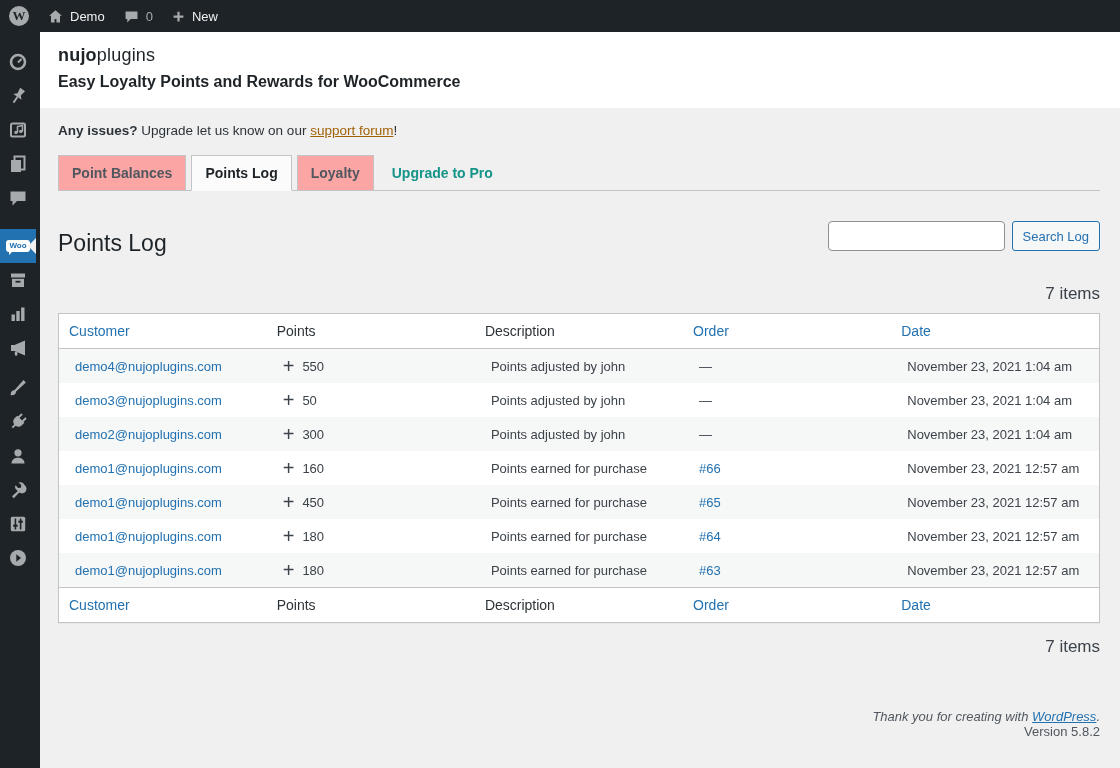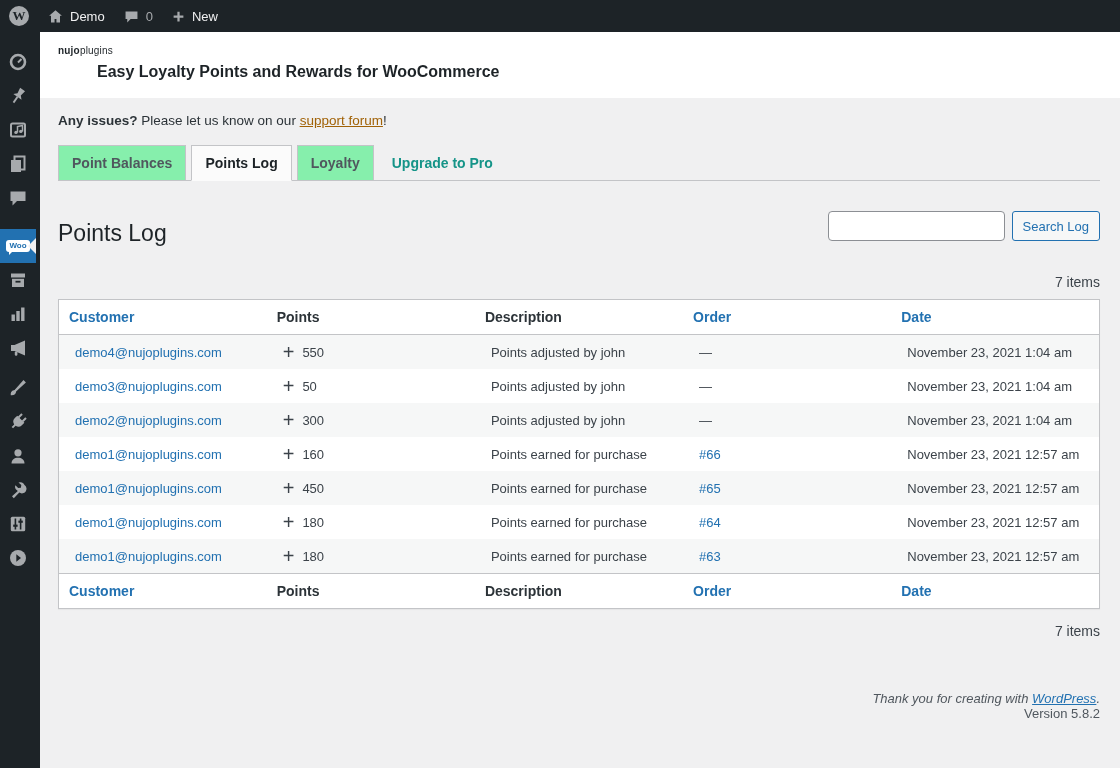--- a/index.html
+++ b/index.html
@@ -56,32 +56,32 @@
   }
   .woo-badge::after {
     content:""; position:absolute; left:3px; bottom:-3px;
     border-left:4px solid #fff; border-bottom:4px solid transparent;
   }
 
   
   .content { margin-left:36px; padding-top:32px; }
 
   .plugin-header { background:#fff; padding:13px 22px 17px; }
-  .brand { font-size:10px; color:#1d2327; letter-spacing:.2px; }
+  .brand { font-size:18px; color:#1d2327; letter-spacing:.2px; }
   .brand .bold { font-weight:bold; }
-  .plugin-title { font-size:16px; font-weight:bold; color:#1d2327; margin-top:7px;margin-left:39px; }
+  .plugin-title { font-size:16px; font-weight:bold; color:#1d2327; margin-top:7px; }
 
   .notice { padding:15px 22px 6px; font-size:13.5px; color:#2c3338; }
   .notice .bold { font-weight:bold; }
   .notice a { color:#a16207; text-decoration:underline; }
 
   .tabs { margin:11px 20px 0 22px; border-bottom:1px solid #c3c4c7; display:flex; align-items:flex-end; }
   .tab {
     padding:9px 13px; margin:0 5px -1px 0;
-    background:#86efac; border:1px solid #c3c4c7;
+    background:#fca5a5; border:1px solid #c3c4c7;
     font-size:14px; font-weight:600; color:#50575e; cursor:pointer; white-space:nowrap;
   }
   .tab.active { background:#fbfbfb; border-bottom:1px solid #fbfbfb; color:#1d2327; }
   .tab.pro { background:transparent; border:none; color:#159488; margin-bottom:0;text-align:center; }
 
   .toolbar-row {
     display:flex; justify-content:space-between; align-items:flex-start;
     padding:30px 20px 0 22px;
   }
   h1.page-title { font-size:23px; font-weight:400; color:#1d2327; margin-top:9px; }
@@ -89,32 +89,32 @@
   .search-input {
     width:177px; height:30px; border:1px solid #8c8f94; border-radius:4px;
     padding:0 8px; font-size:14px; background:#fff; font-family:inherit;
   }
   .search-btn {
     height:30px; padding:0 10px; background:#f6f7f7;
     border:1px solid #2271b1; border-radius:3px; color:#2271b1;
     font-size:13px; cursor:pointer; font-family:inherit;
   }
 
-  .items-count { text-align:right; padding:27px 20px 9px; font-size:14px; color:#3c434a; }
+  .items-count { text-align:right; padding:27px 20px 9px; font-size:17px; color:#3c434a; }
   .items-count.bottom { padding:14px 20px 0; }
 
   .table-wrap { margin:0 20px 0 22px; }
   table.log-table {
     width:100%; border-collapse:collapse; background:#fff;
     border:1px solid #c3c4c7; table-layout:fixed; font-size:13px;
     box-shadow:0 1px 1px rgba(0,0,0,.04);
   }
   .log-table col { width:20%; }
   .log-table th {
-    text-align:left; padding:9px 10px; font-size:14px; font-weight:700; color:#2c3338;
+    text-align:left; padding:9px 10px; font-size:14px; font-weight:400; color:#2c3338;
   }
   .log-table thead th { border-bottom:1px solid #c3c4c7; }
   .log-table tfoot th { border-top:1px solid #c3c4c7; }
   .log-table th.sortable { color:#2271b1; cursor:pointer; }
   .log-table td { padding:8px 16px; color:#3c434a; }
   .log-table tbody tr:nth-child(odd) { background:#f6f7f7; }
   .log-table a { color:#2271b1; cursor:pointer; }
   .points-cell { display:flex; align-items:center; }
   .plus-glyph { font-size:20px; font-weight:300; color:#3c434a; margin-right:8px; line-height:18px; }
   .dash-cell { color:#3c434a; }
@@ -259,21 +259,21 @@
 <div class="content">
 
   <div class="plugin-header">
     <div class="brand">
       <span class="bold">nujo</span><span>plugins</span>
     </div>
     <div class="plugin-title">Easy Loyalty Points and Rewards for WooCommerce</div>
   </div>
 
   <div class="notice">
-    <span class="bold">Any issues?</span><span> Please let us know on our </span><a>support forum</a><span>!</span>
+    <span class="bold">Any issues?</span><span> Upgrade let us know on our </span><a>support forum</a><span>!</span>
   </div>
 
   <div class="tabs">
     <div class="tab">Point Balances</div>
     <div class="tab active">Points Log</div>
     <div class="tab">Loyalty</div>
     <div class="tab pro">Upgrade to Pro</div>
   </div>
 
   <div class="toolbar-row">

